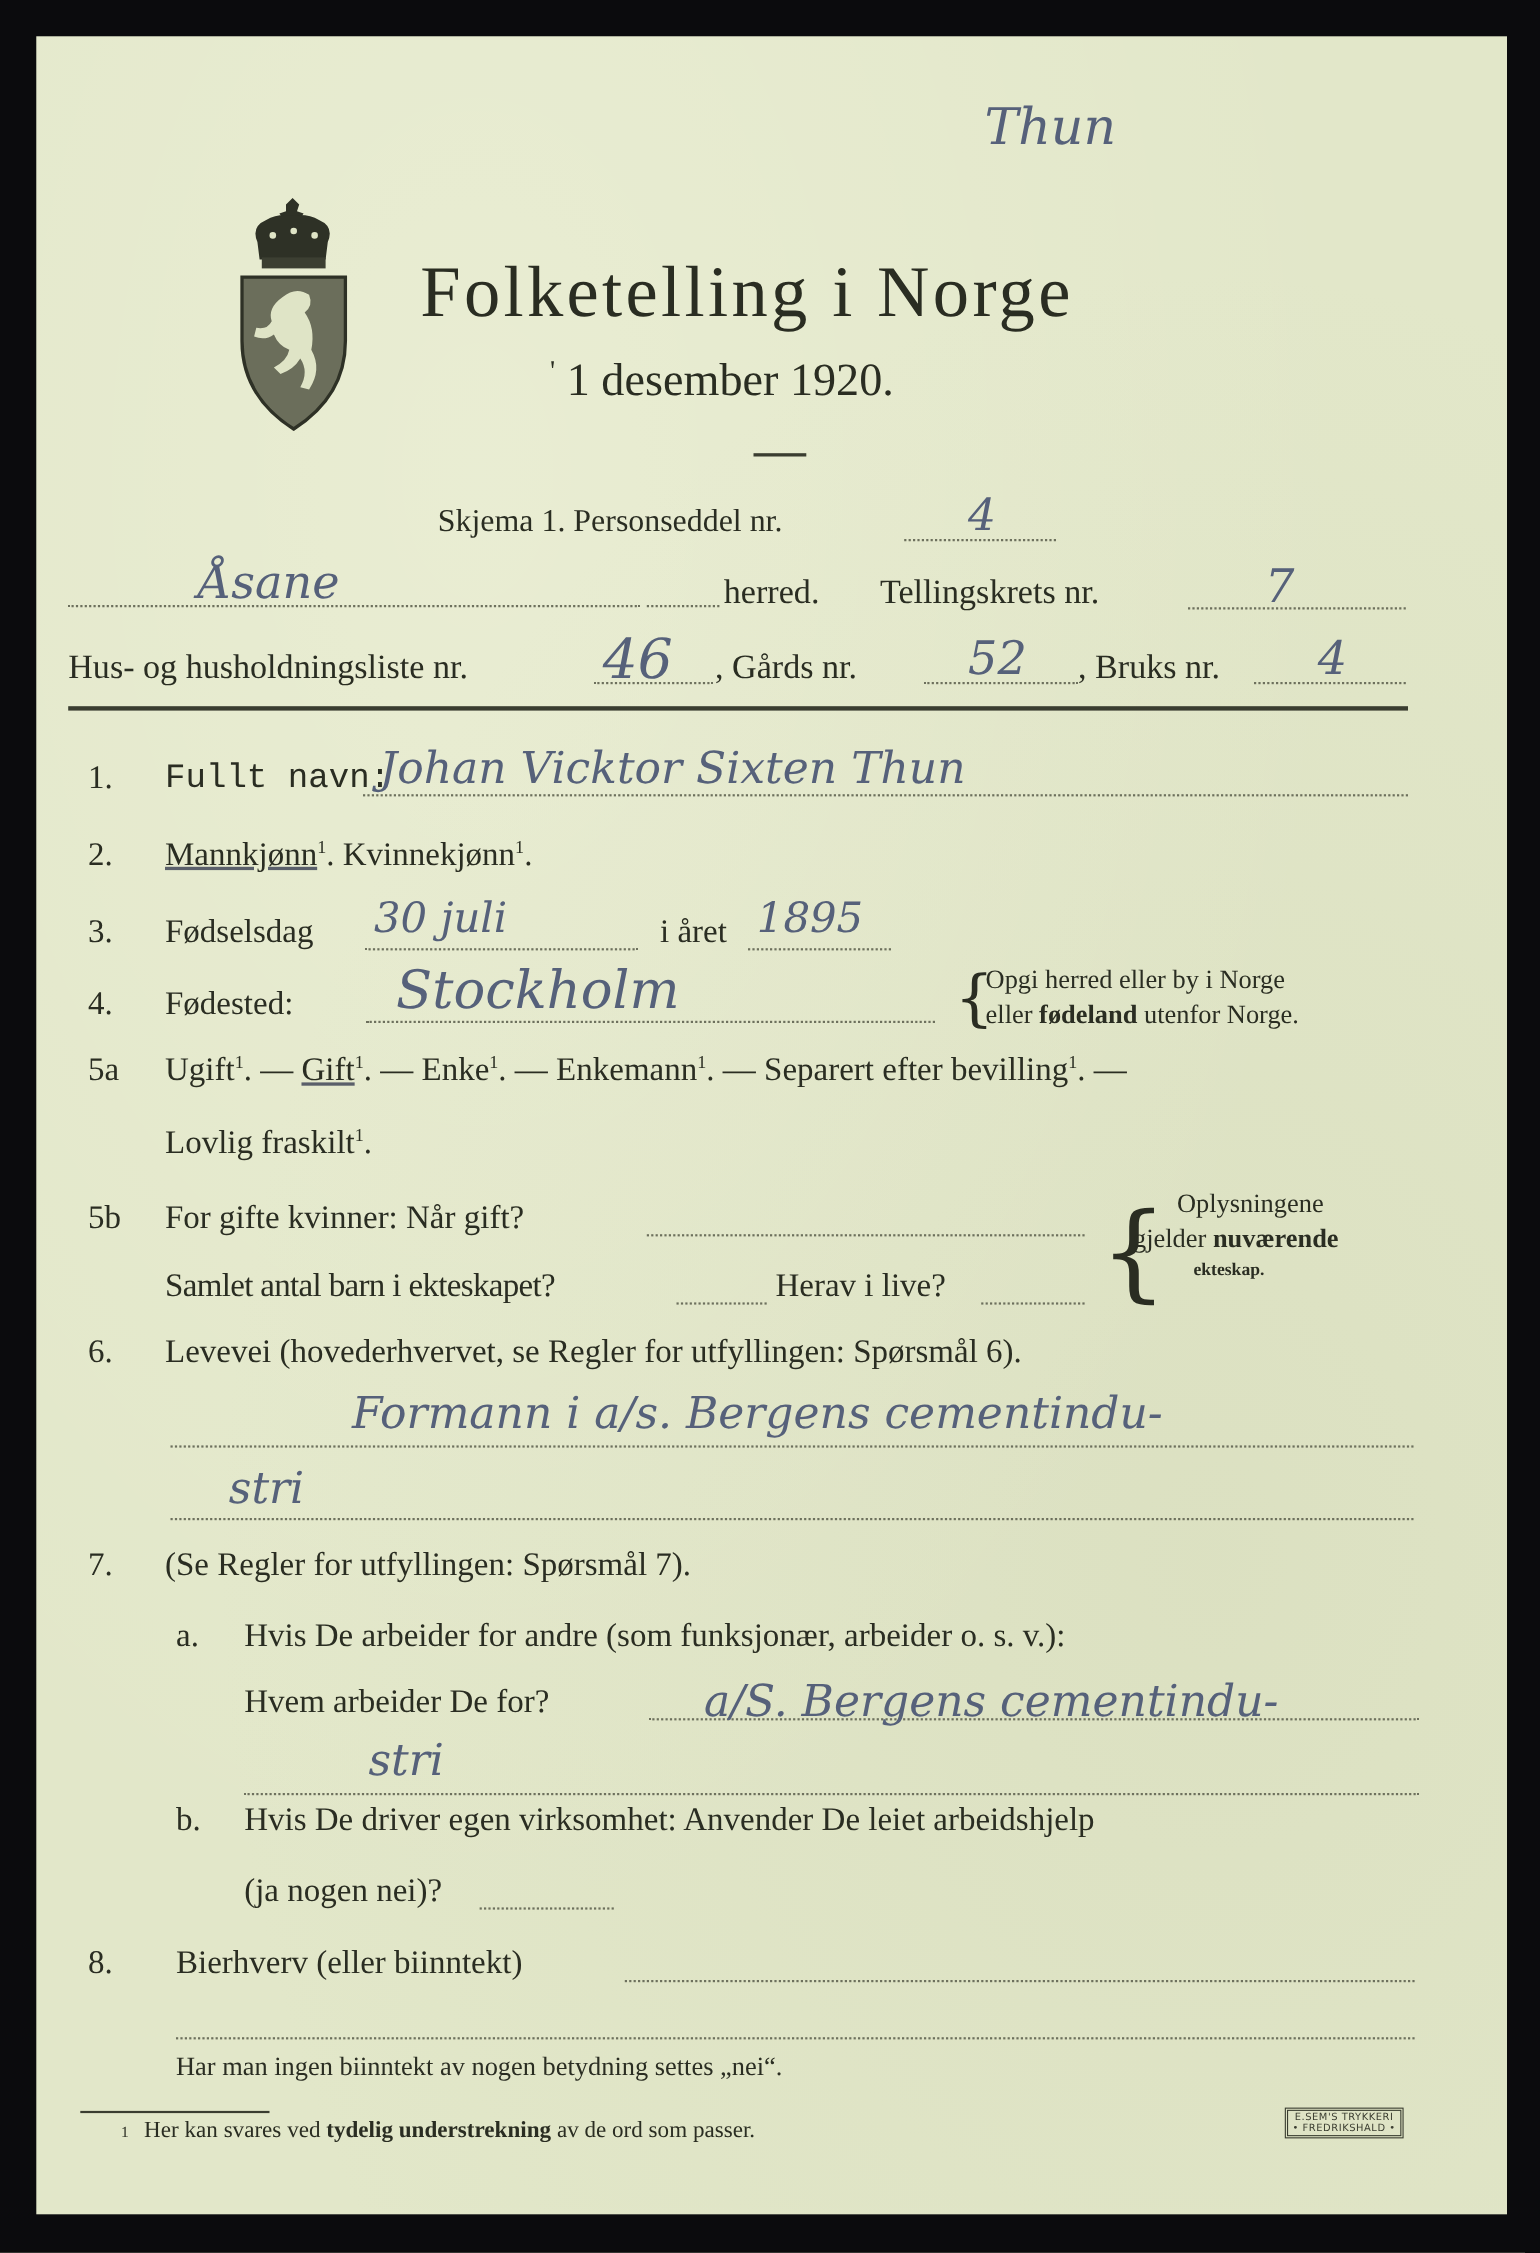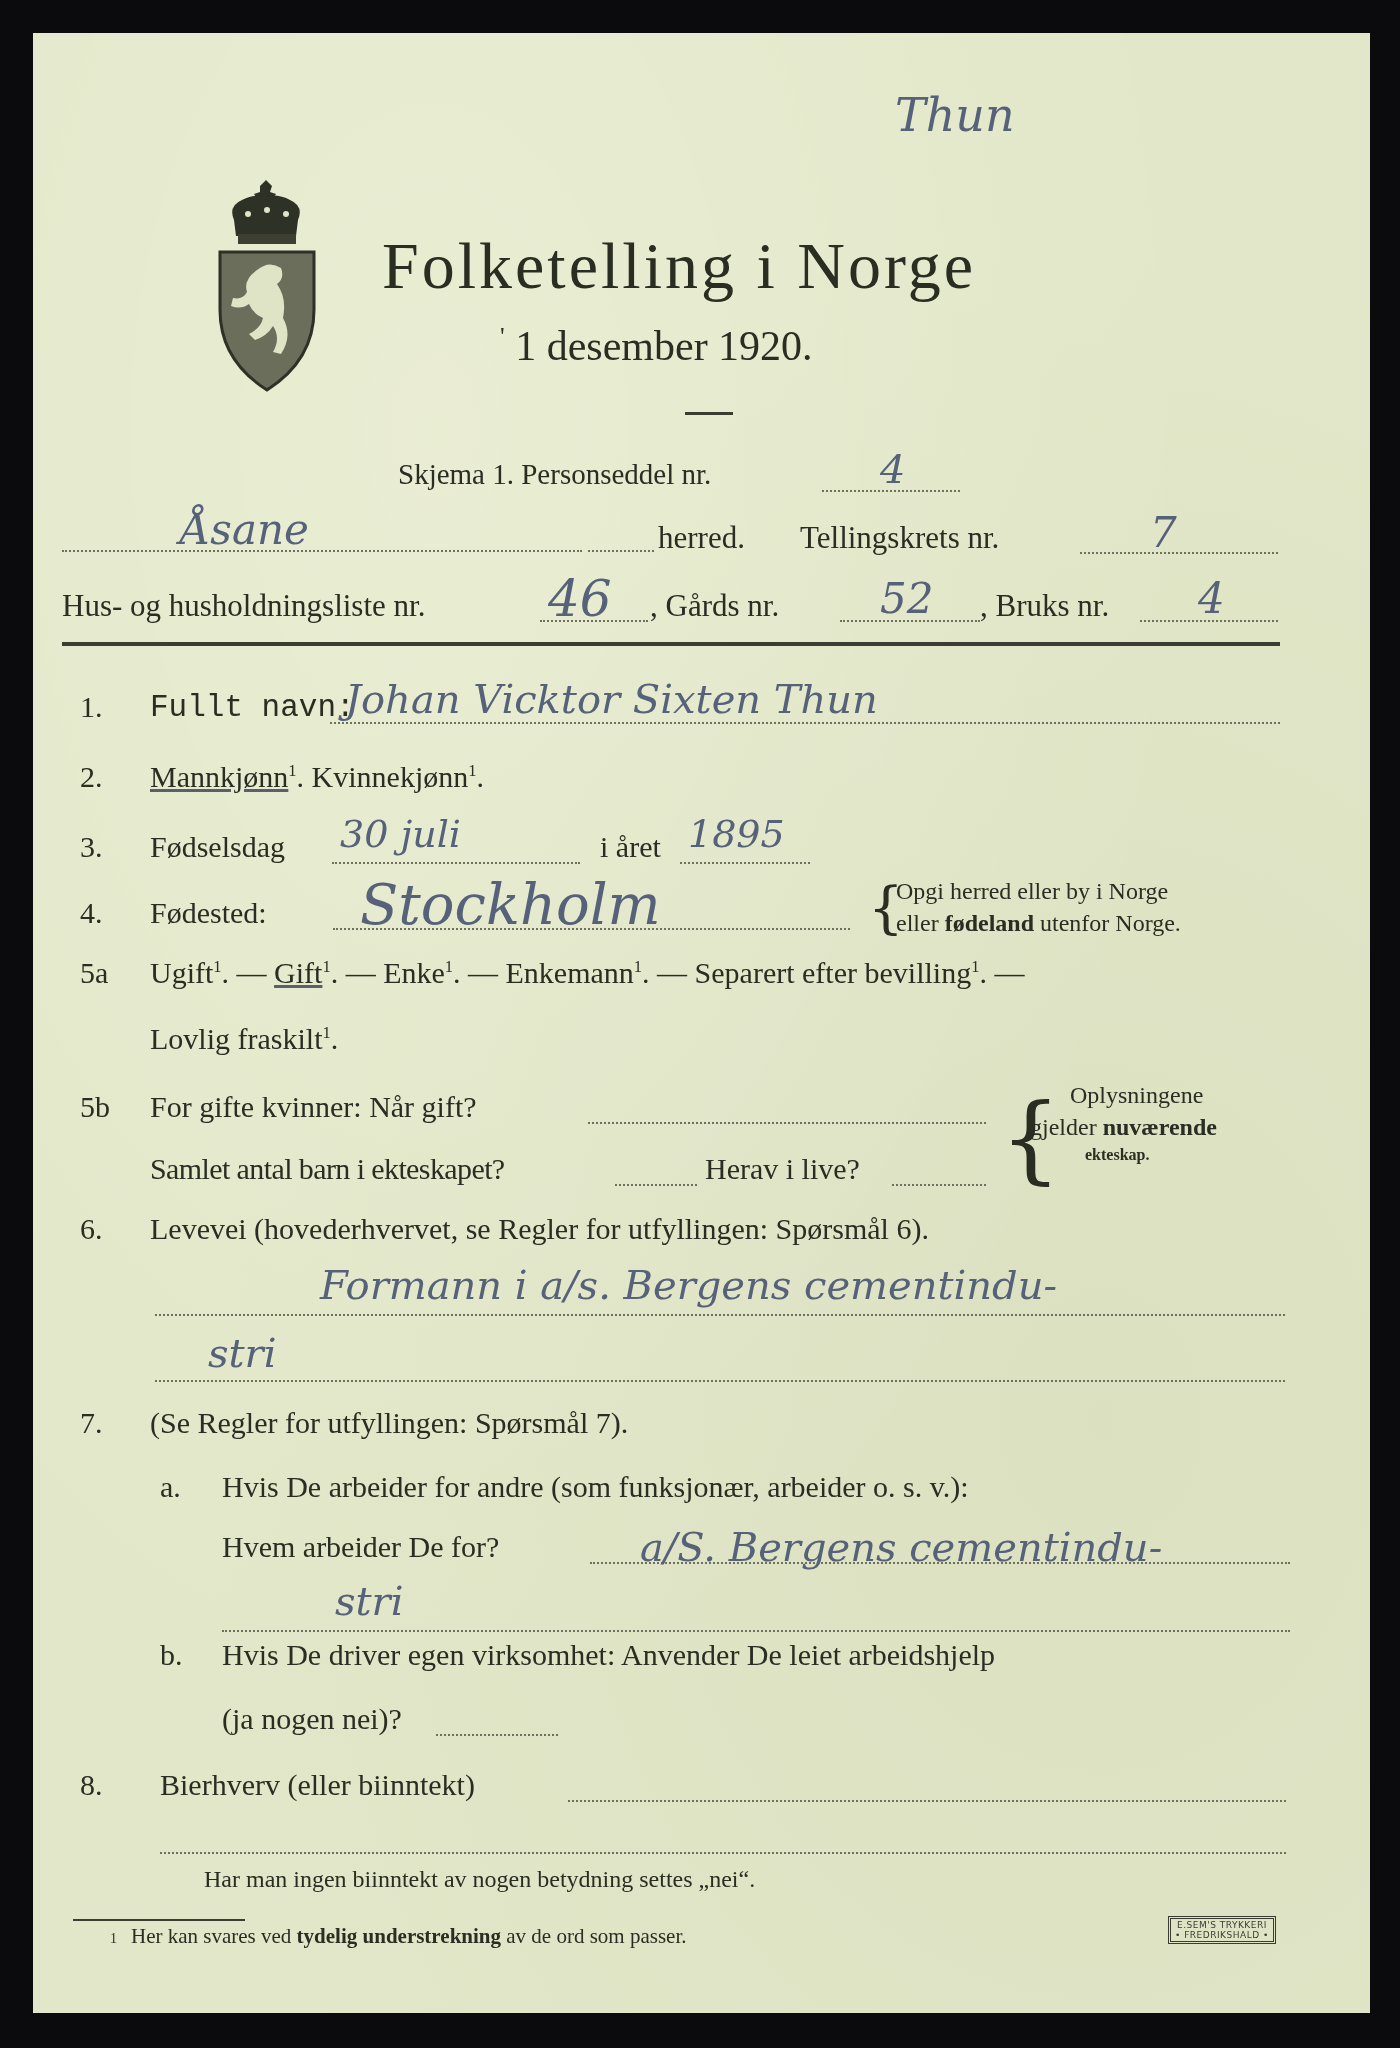--- a/index.html
+++ b/index.html
@@ -103,21 +103,21 @@
 <div class="t" style="left:150px; top:830px; font-size:30px;">Fødselsdag</div>
 <div class="dots" style="left:332px; top:862px; width:248px;"></div>
 <div class="hand" style="left:340px; top:812px; font-size:38px;">30 juli</div>
 <div class="t" style="left:600px; top:830px; font-size:30px;">i året</div>
 <div class="dots" style="left:680px; top:862px; width:130px;"></div>
 <div class="hand" style="left:688px; top:812px; font-size:38px;">1895</div>
 
 <div class="t" style="left:80px; top:896px; font-size:30px;">4.</div>
 <div class="t" style="left:150px; top:896px; font-size:30px;">Fødested:</div>
 <div class="dots" style="left:333px; top:928px; width:517px;"></div>
-<div class="hand" style="left:360px; top:872px; font-size:56px;">Stockholm</div>
+<div class="hand" style="left:360px; top:872px; font-size:48px;">Stockholm</div>
 <div class="brace" style="left:868px; top:880px; font-size:56px; line-height:56px;">{</div>
 <div class="t" style="left:896px; top:878px; font-size:24px;">Opgi herred eller by i Norge</div>
 <div class="t" style="left:896px; top:910px; font-size:24px;">
   <span>eller</span> <span class="b">fødeland</span> <span>utenfor Norge.</span>
 </div>
 
 <div class="t" style="left:80px; top:956px; font-size:30px;">5a</div>
 <div class="t" style="left:150px; top:956px; font-size:30px;">
   <span>Ugift</span><span class="sup">1</span>.<span> — </span><span class="ul">Gift</span><span class="sup">1</span>.<span> — </span><span>Enke</span><span class="sup">1</span>.<span> — </span><span>Enkemann</span><span class="sup">1</span>.<span> — </span><span>Separert efter bevilling</span><span class="sup">1</span>. —
 </div>
@@ -159,21 +159,21 @@
 
 <div class="t" style="left:160px; top:1638px; font-size:30px;">b.</div>
 <div class="t" style="left:222px; top:1638px; font-size:30px;">Hvis De driver egen virksomhet:  Anvender De leiet arbeidshjelp</div>
 <div class="t" style="left:222px; top:1702px; font-size:30px;">(ja nogen nei)?</div>
 <div class="dots" style="left:436px; top:1734px; width:122px;"></div>
 
 <div class="t" style="left:80px; top:1768px; font-size:30px;">8.</div>
 <div class="t" style="left:160px; top:1768px; font-size:30px;">Bierhverv (eller biinntekt)</div>
 <div class="dots" style="left:568px; top:1800px; width:718px;"></div>
 <div class="dots" style="left:160px; top:1852px; width:1126px;"></div>
-<div class="t" style="left:160px; top:1866px; font-size:24px;margin-left:44px;">Har man ingen biinntekt av nogen betydning settes „nei“.</div>
+<div class="t" style="left:160px; top:1866px; font-size:24px;">Har man ingen biinntekt av nogen betydning settes „nei“.</div>
 
 <div class="rule" style="left:73px; top:1919px; width:172px; height:2px;"></div>
 <div class="t" style="left:110px; top:1924px; font-size:21px;">
   <span style="font-size:14px; margin-right:14px;">1</span><span>Her kan svares ved </span><span class="b">tydelig understrekning</span><span> av de ord som passer.</span>
 </div>
 
 <div class="stamp" style="left:1168px; top:1916px;">
   <div>E.SEM'S TRYKKERI</div>
   <div>• FREDRIKSHALD •</div>
 </div>

